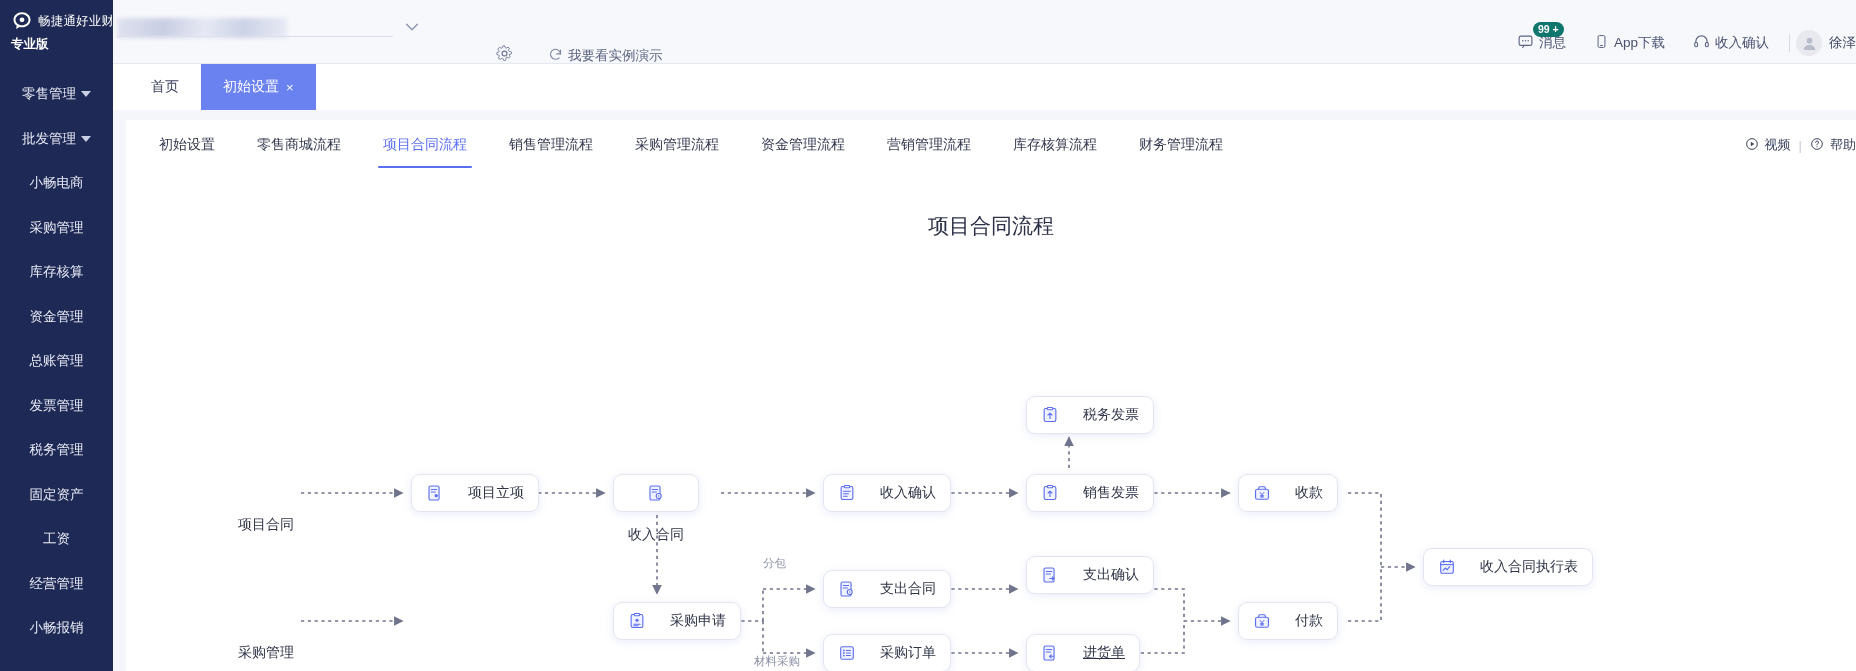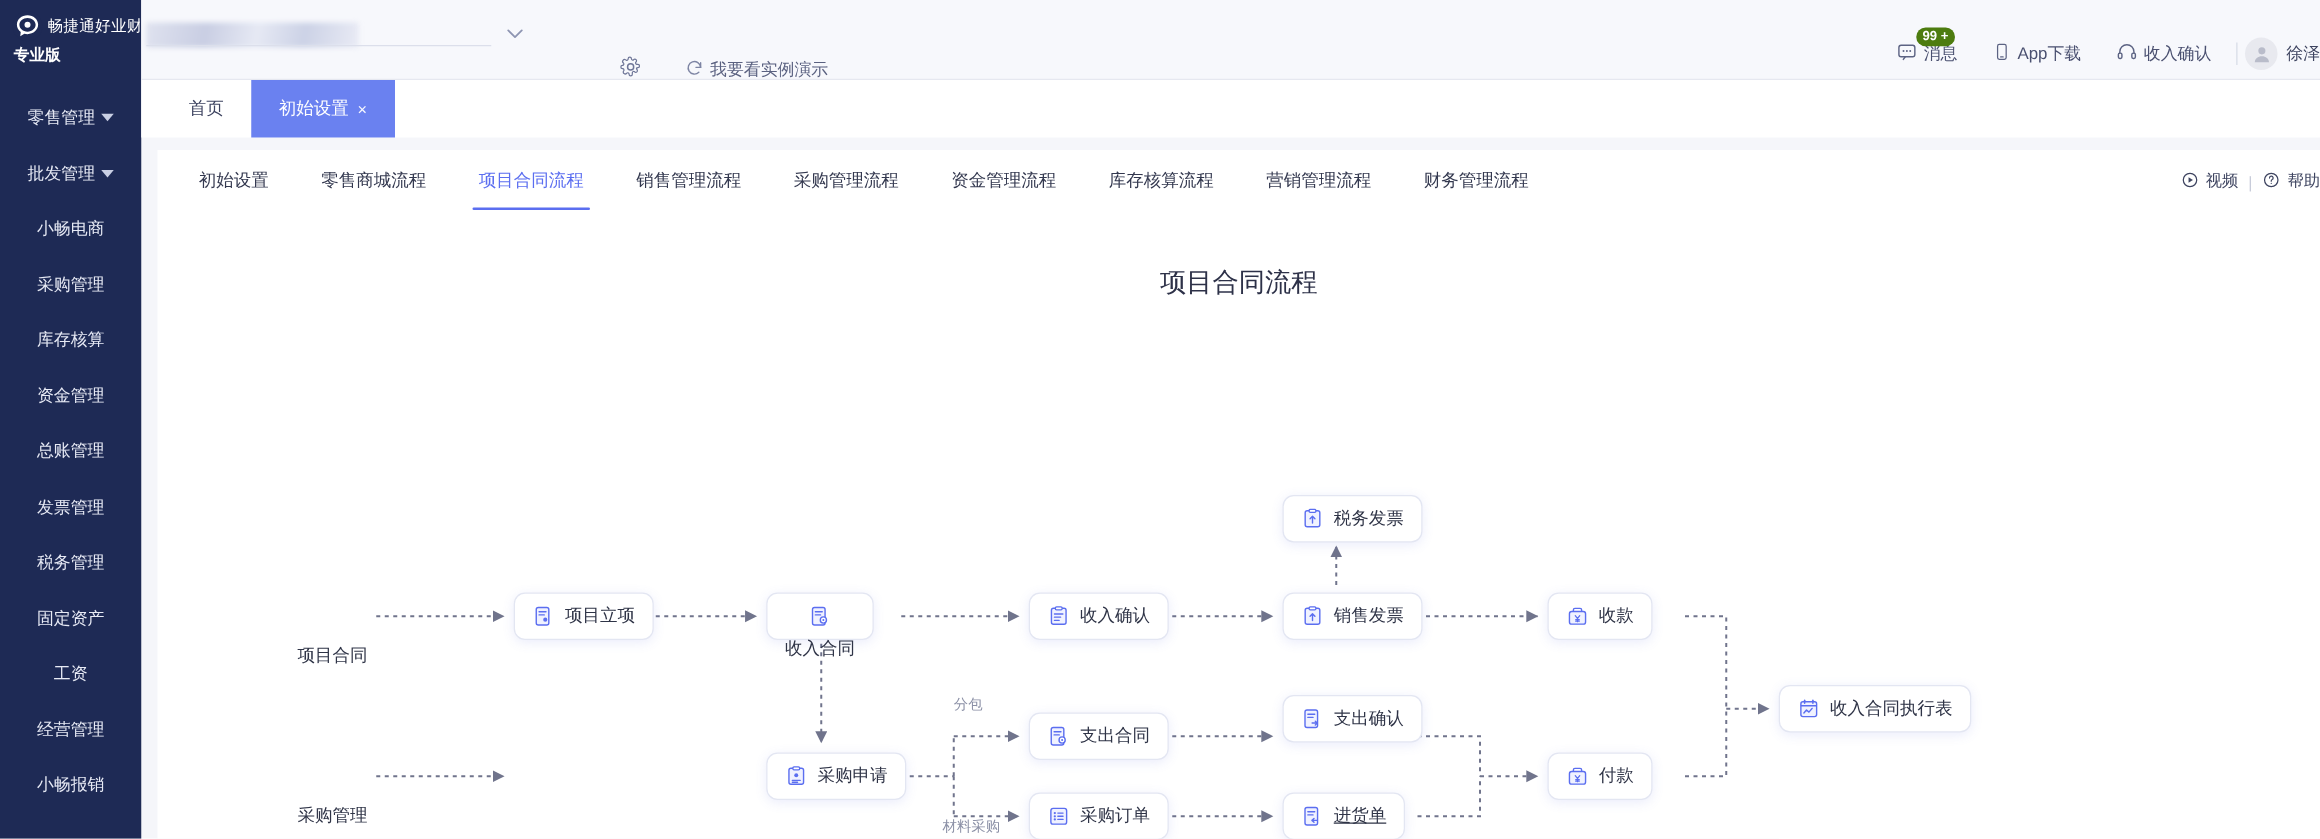--- a/index.html
+++ b/index.html
@@ -70,21 +70,21 @@
   .hdr-right {
     position: absolute; right: 0; top: 30px; display: flex; align-items: center; gap: 0;
     font-size: 13.5px; color: #4a5070;
   }
   .hdr-btn {
     display: flex; align-items: center; gap: 5px; padding: 0 14px;
     cursor: pointer; position: relative; white-space: nowrap;
   }
   .badge {
     position: absolute; top: -11px; left: 30px;
-    background: #4d7c0f; color: #fff; font-size: 10.5px; font-weight: 700;
+    background: #0f766e; color: #fff; font-size: 10.5px; font-weight: 700;
     border-radius: 9px; padding: 1px 5px 2px; line-height: 1.15;
     white-space: nowrap;
   }
   .hdr-divider { width: 1px; height: 18px; background: #d8dbe6; margin: 0 6px; }
   .avatar {
     width: 26px; height: 26px; border-radius: 50%; background: #e8e9ef;
     display: flex; align-items: center; justify-content: center; margin-right: 7px;
   }
   .uname { color: #3e4460; font-size: 13.5px; white-space: nowrap; }
 
@@ -128,21 +128,21 @@
 
   .flow-title {
     text-align: center; font-size: 21px; color: #2d3148;
     margin-top: 42px; font-weight: 400;
   }
 
   
   .canvas { position: relative; width: 100%; height: 420px; }
   .canvas svg.edges { position: absolute; left: 0; top: 0; }
   .node {
-    position: absolute; display: flex; align-items: center; gap: 8px;
+    position: absolute; display: flex; align-items: center; gap: 24px;
     background: #ffffff; border: 1px solid #e3e6f2; border-radius: 9px;
     padding: 9px 14px; font-size: 14px; color: #2f3447; cursor: pointer;
     box-shadow: 0 2px 9px rgba(94,110,225,.13);
     white-space: nowrap; height: 38px;
   }
   .node .ic { width: 18px; height: 18px; flex: 0 0 auto; }
   .rowlabel {
     position: absolute; font-size: 14px; color: #2f3447; white-space: nowrap; margin-top: 24px;
   }
   .edgelabel {
@@ -294,22 +294,22 @@
     </div>
 
   <main class="content">
     <div class="subtabs">
       <div class="subtab">初始设置</div>
         <div class="subtab">零售商城流程</div>
         <div class="subtab active">项目合同流程</div>
         <div class="subtab">销售管理流程</div>
         <div class="subtab">采购管理流程</div>
         <div class="subtab">资金管理流程</div>
+        <div class="subtab">营销管理流程</div>
         <div class="subtab">库存核算流程</div>
-        <div class="subtab">营销管理流程</div>
         <div class="subtab">财务管理流程</div>
         <div class="helpbar">
         <span>
           <svg width="14" height="14" viewBox="0 0 24 24" fill="none" stroke="#3e4460" stroke-width="1.7">
             <circle cx="12" cy="12" r="9.2"></circle>
               <path d="M10 8.3l6 3.7-6 3.7z" fill="#3e4460" stroke="none"></path>
           </svg>
         </span>
         <span>视频</span>
         <span class="sep">|</span>

